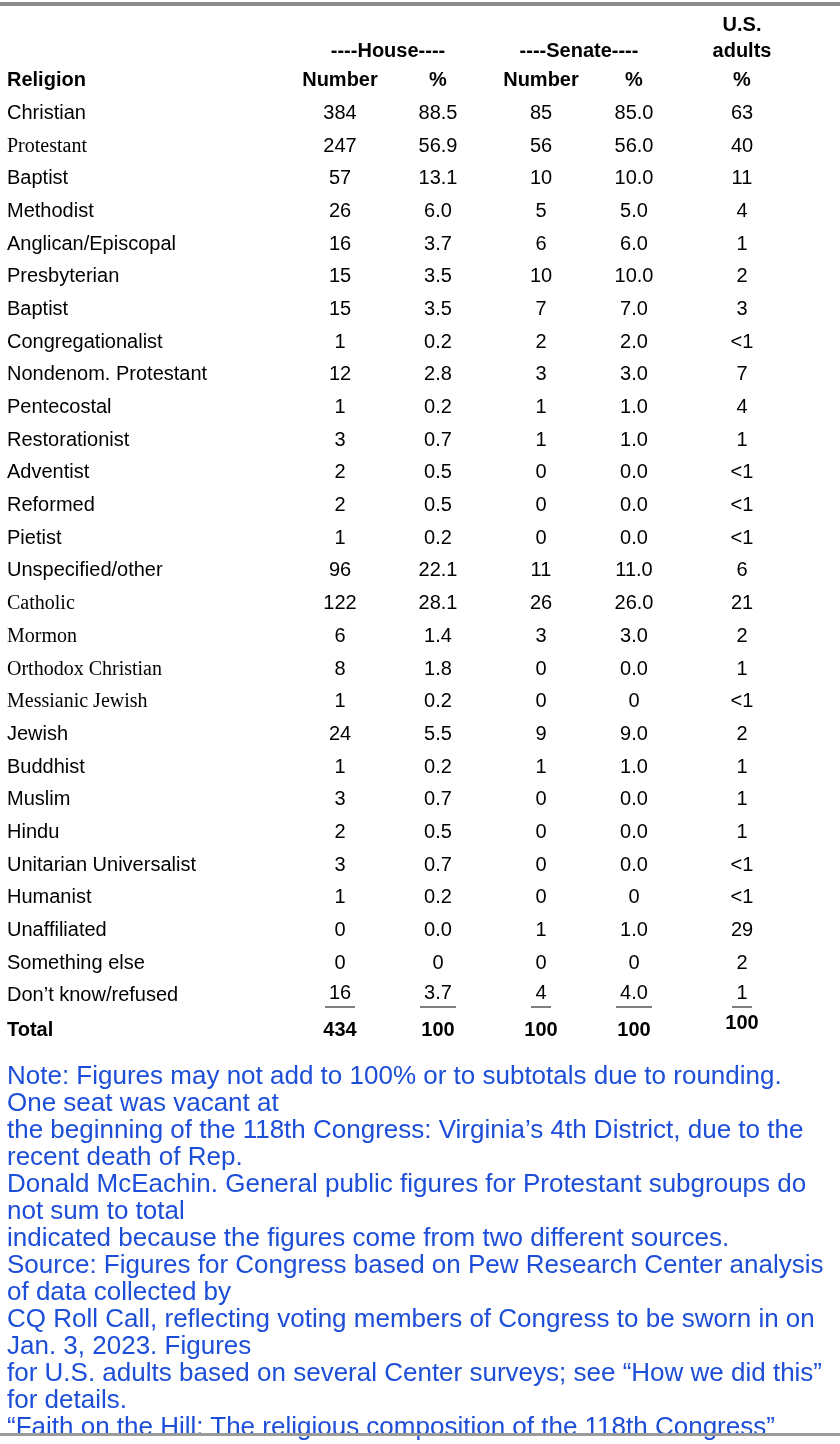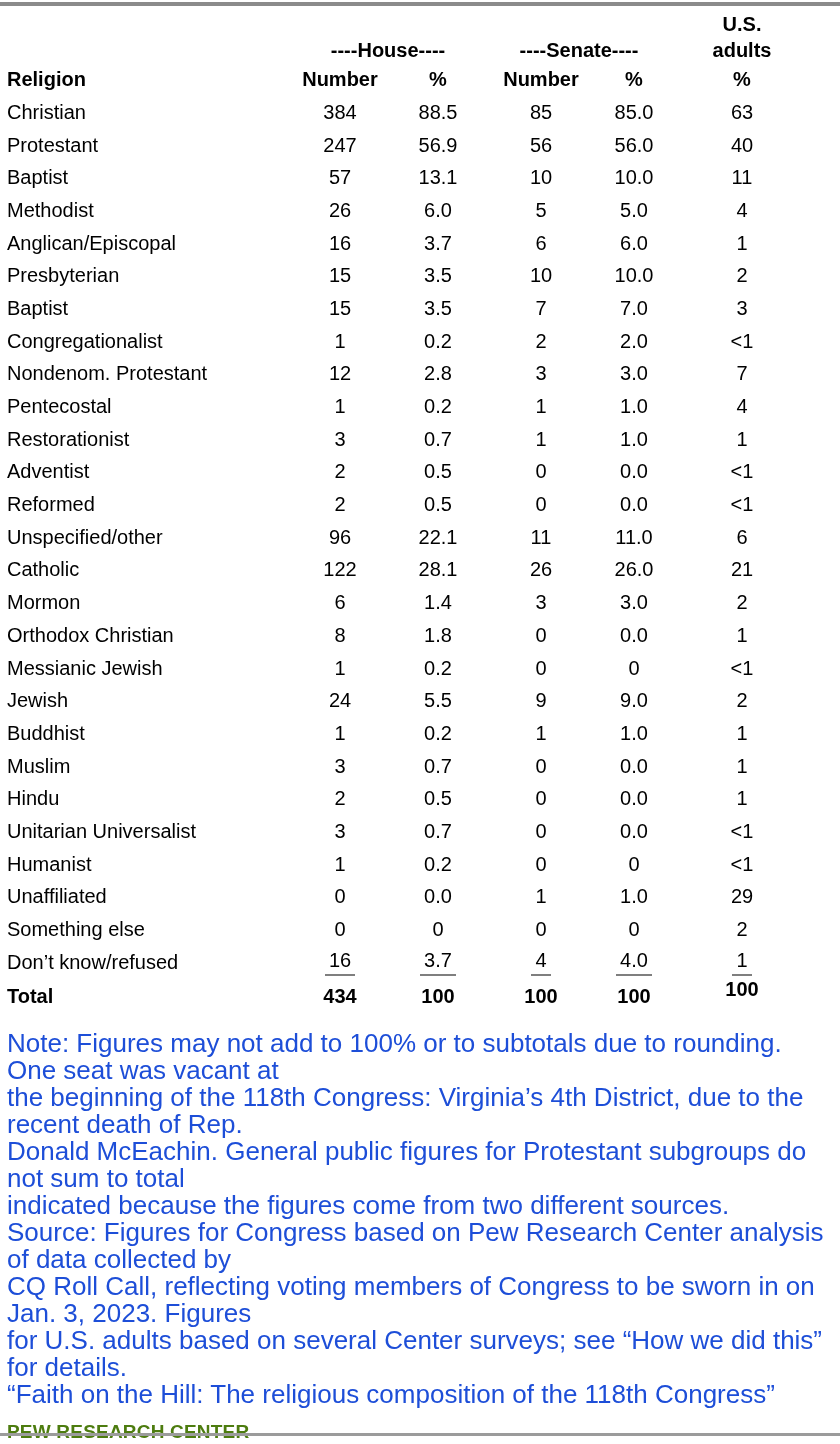--- a/index.html
+++ b/index.html
@@ -45,21 +45,21 @@
     text-align: center;
     vertical-align: middle;
     font-weight: normal;
   }
   .rel-table thead td, .rel-table thead th { font-weight: bold; }
   .rel-table .left { text-align: left; }
   thead tr.group-row td { height: 26px; vertical-align: bottom; }
   thead tr.cols-row th { height: 34px; vertical-align: bottom; padding-bottom: 5px; }
   tbody td { height: 32.7px; }
   .ind0 { padding-left: 0; }
-  .ind1 { padding-left: 23px; }
+  .ind1 { padding-left: 23px; font-family: Liberation Serif, serif; }
   .ind2 { padding-left: 46px; }
   .uline {
     display: inline-block;
     border-bottom: 2px solid #7f7f7f;
     padding: 0 4px 2px 4px;
   }
   tr.total-row td { font-weight: bold; height: 36px; }
   tr.total-row td:last-child .val { position: relative; top: -7px; display: inline-block; }
   .notes {
     margin: 15px 0 0 7px;
@@ -213,20 +213,28 @@
         </tr>
         <tr>
           <td class="left ind2">Reformed</td>
           <td><span class="val">2</span></td>
           <td><span class="val">0.5</span></td>
           <td><span class="val">0</span></td>
           <td><span class="val">0.0</span></td>
           <td><span class="val">&lt;1</span></td>
         </tr>
         <tr>
+          <td class="left ind2">Pietist</td>
+          <td><span class="val">1</span></td>
+          <td><span class="val">0.2</span></td>
+          <td><span class="val">0</span></td>
+          <td><span class="val">0.0</span></td>
+          <td><span class="val">&lt;1</span></td>
+        </tr>
+        <tr>
           <td class="left ind2">Unspecified/other</td>
           <td><span class="val">96</span></td>
           <td><span class="val">22.1</span></td>
           <td><span class="val">11</span></td>
           <td><span class="val">11.0</span></td>
           <td><span class="val">6</span></td>
         </tr>
         <tr>
           <td class="left ind1">Catholic</td>
           <td><span class="val">122</span></td>

